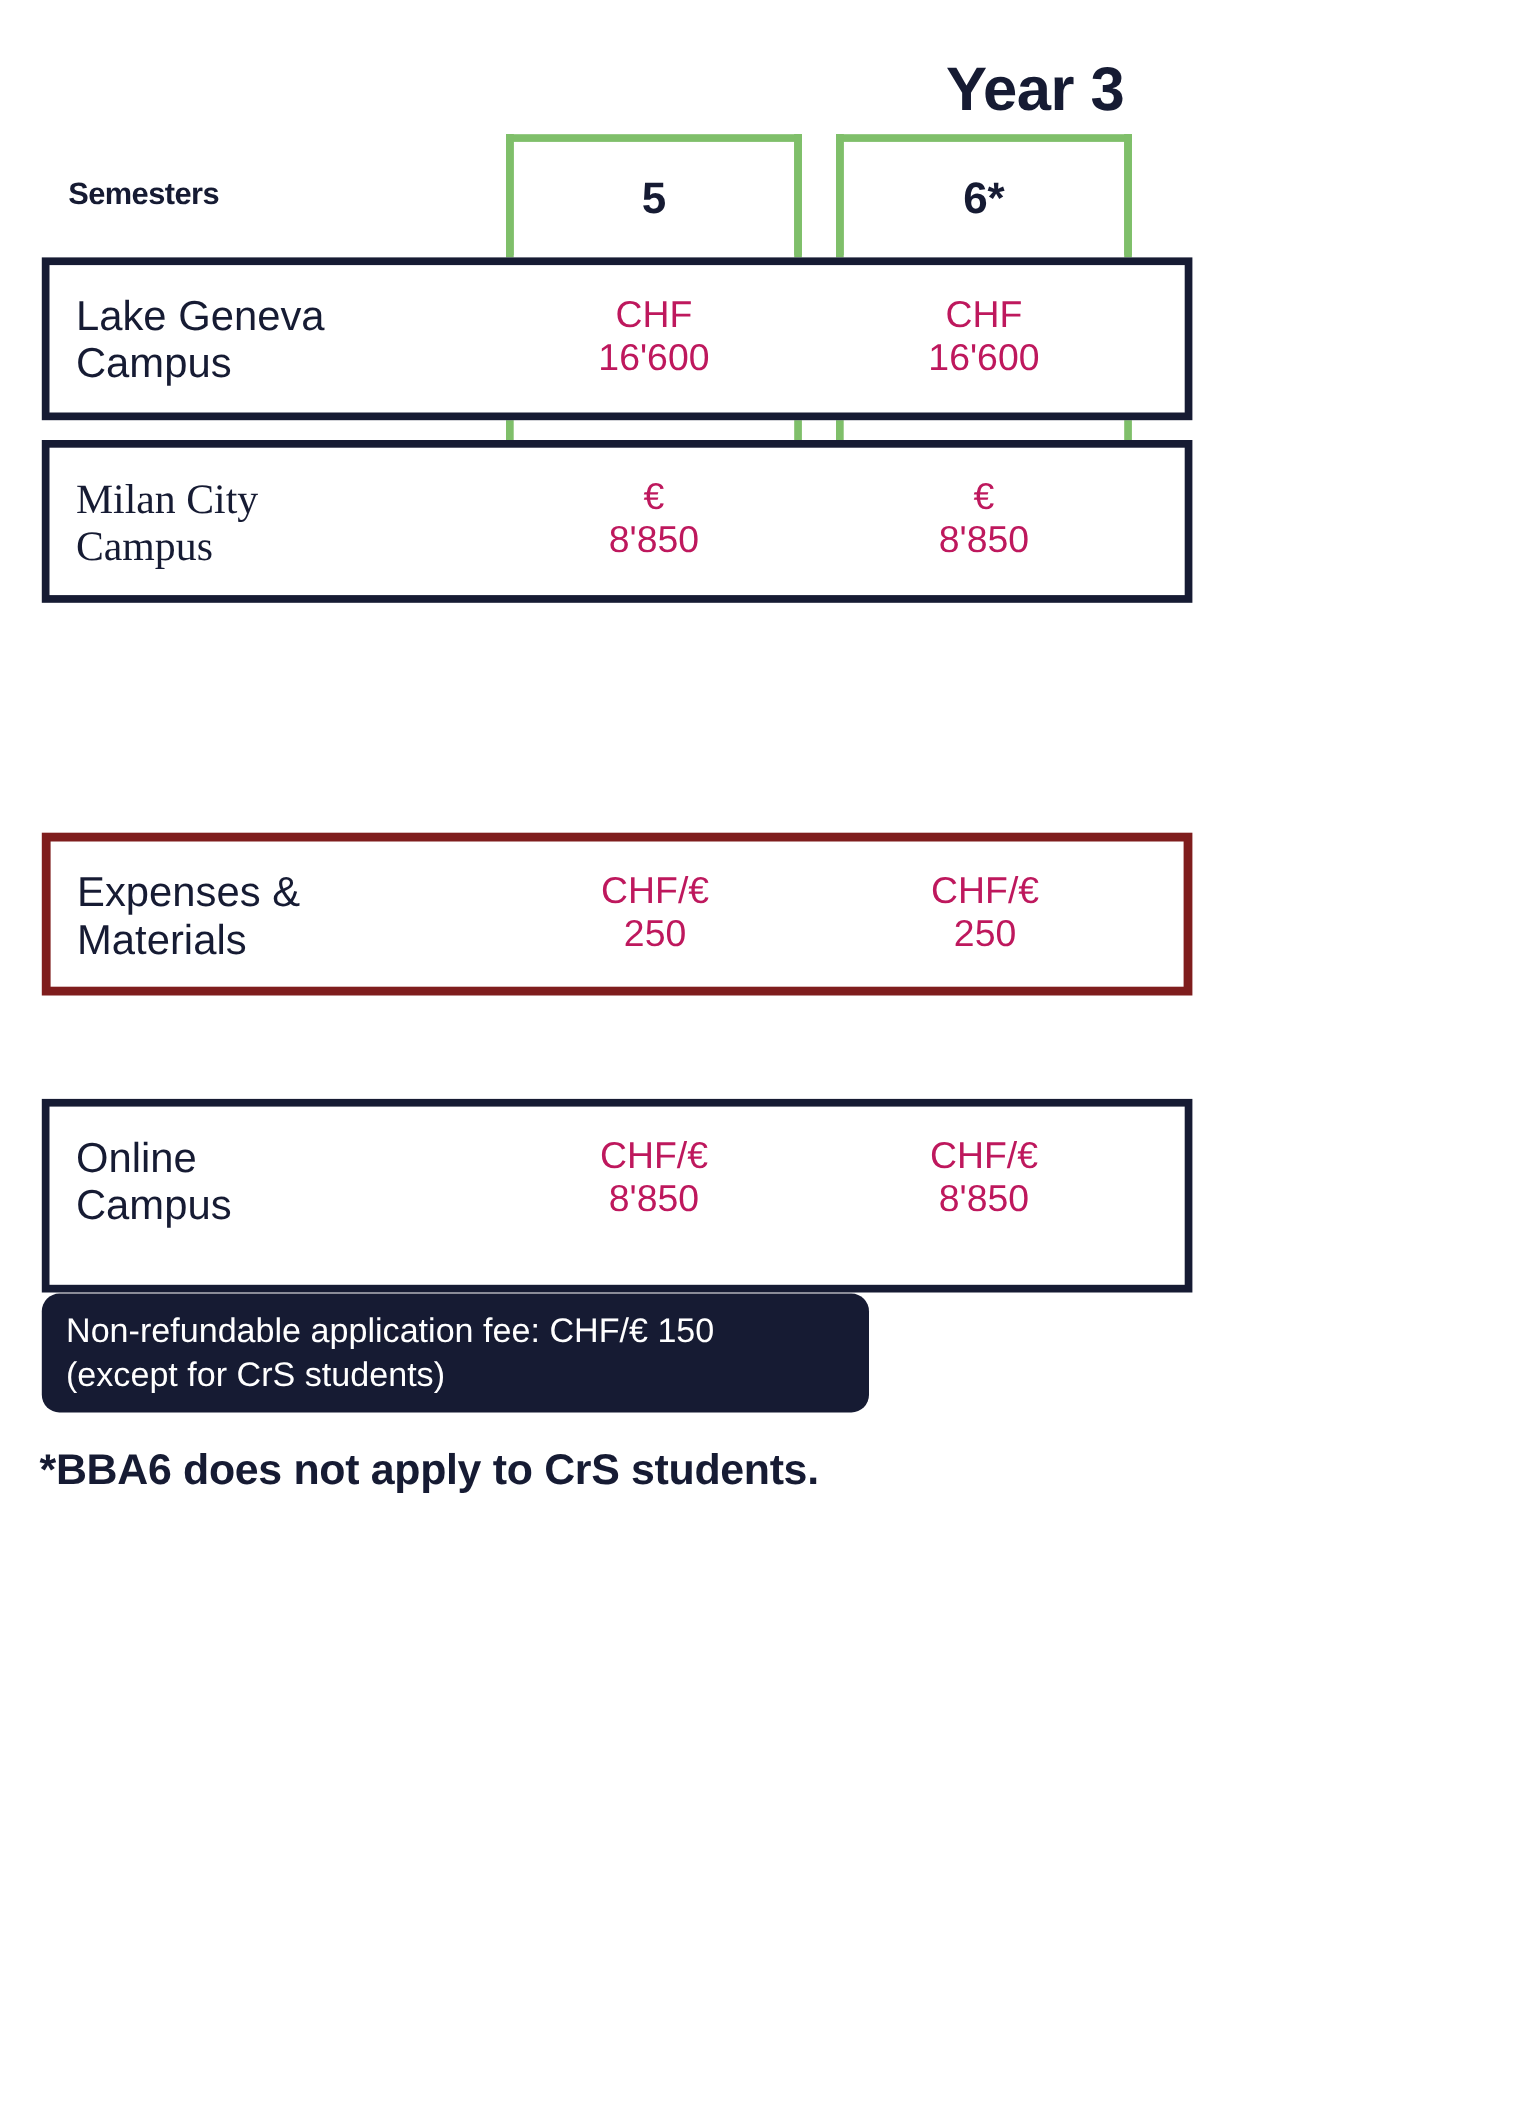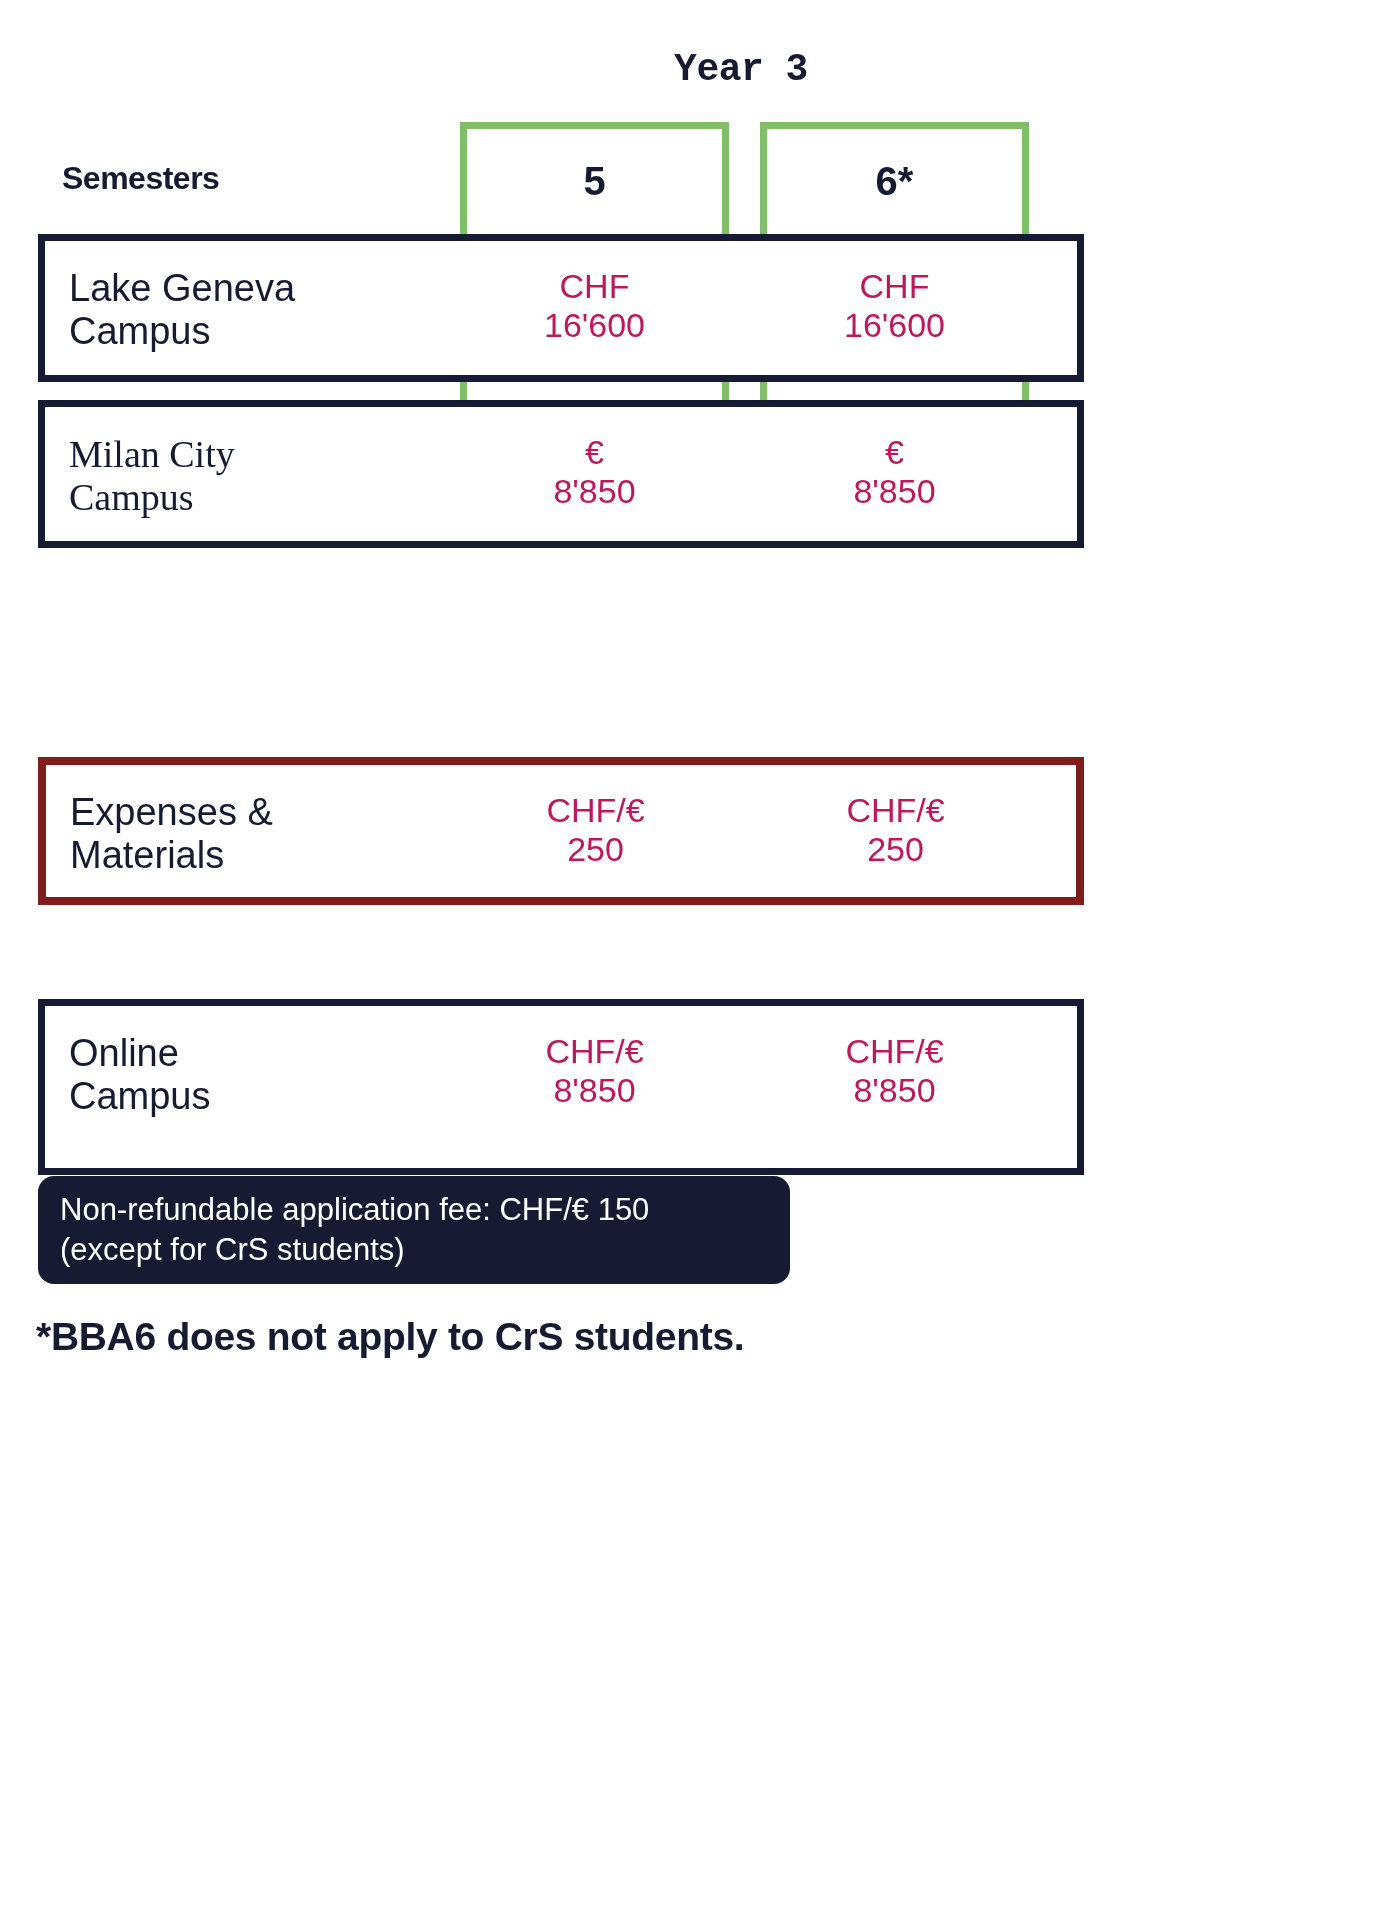--- a/index.html
+++ b/index.html
@@ -33,34 +33,33 @@
     background: #7FBF6A;
     z-index: 1;
   }
 
   
   .year-title {
     position: absolute;
     left: 460px;
     top: 48px;
     width: 562px;
-    text-align: center;
-    font-size: 38px;
+    text-align: right;
+    font-size: 56px;
     font-weight: 700;
     letter-spacing: -0.5px;
     color: #161B33;
     z-index: 4;
-    font-family: Liberation Mono, monospace;
   }
 
   .semesters-label {
     position: absolute;
     left: 62px;
     top: 160px;
-    font-size: 32px;
+    font-size: 28px;
     font-weight: 700;
     letter-spacing: -0.5px;
     color: #161B33;
     z-index: 4;
   }
 
   .sem-box {
     position: absolute;
     top: 122px;
     height: 110px;

